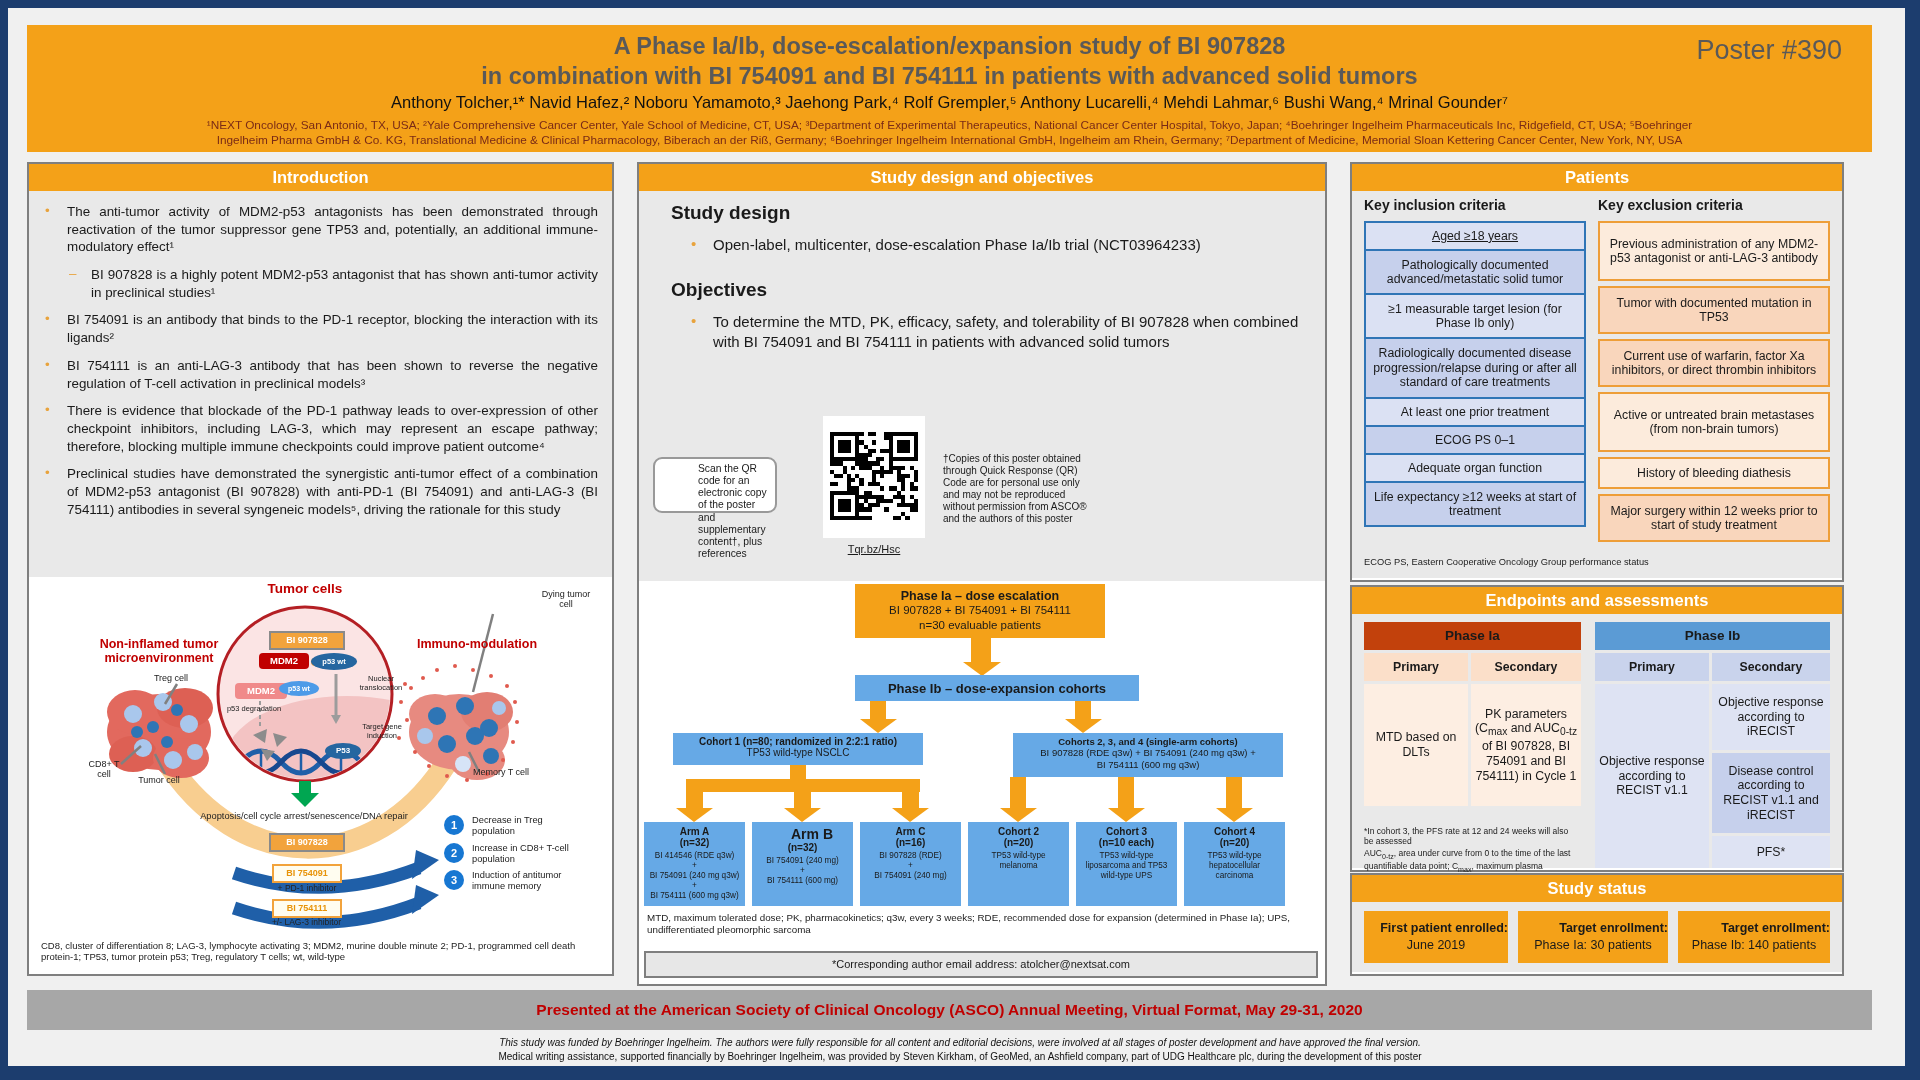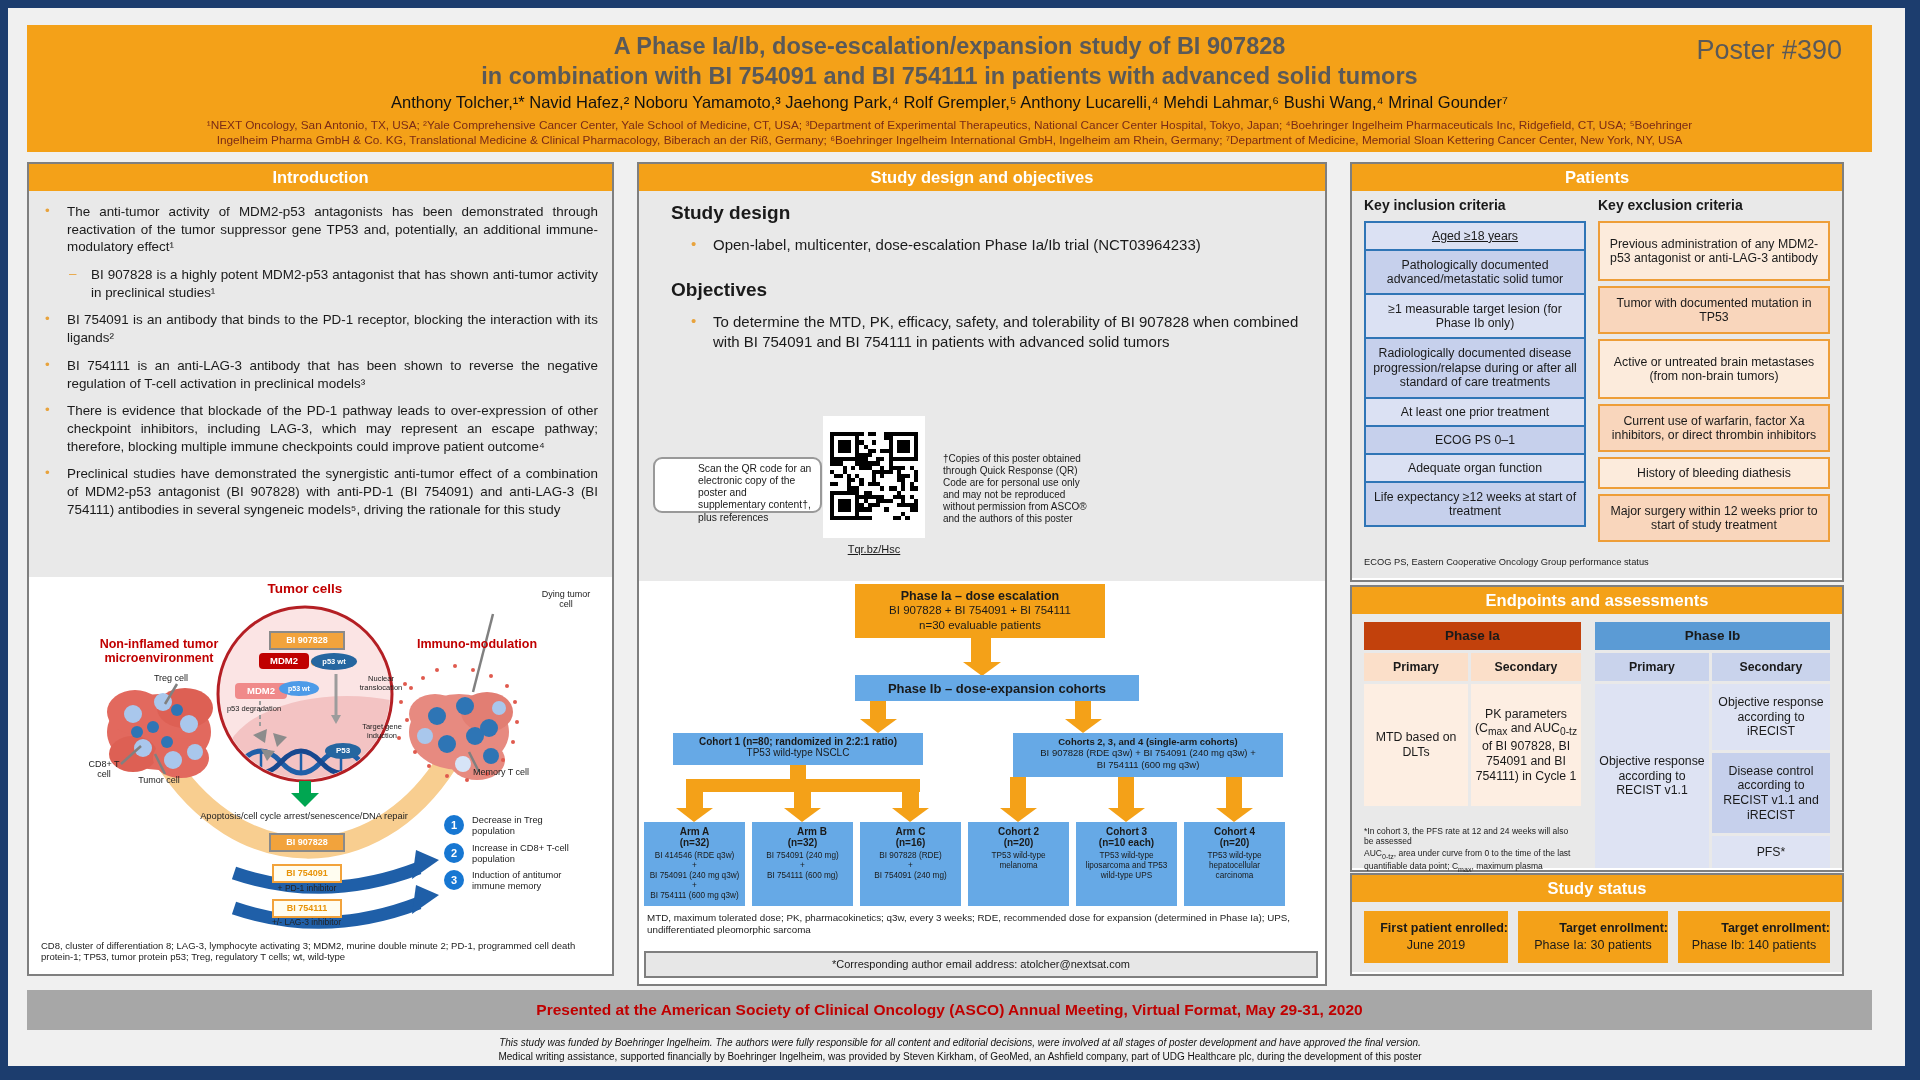--- a/index.html
+++ b/index.html
@@ -251,21 +251,21 @@
     <div class="abs h2" style="left:32px;top:11px;" data-name="design-heading">Study design</div>
     <div class="blt big abs" style="left:36px;top:44px;width:620px;" data-name="design-bullet">
         <span class="mk" data-name="bullet-icon">•</span>
         <div class="tx">Open-label, multicenter, dose-escalation Phase Ia/Ib trial (NCT03964233)</div>
       </div>
     <div class="abs h2" style="left:32px;top:88px;" data-name="objectives-heading">Objectives</div>
     <div class="blt big abs" style="left:36px;top:121px;width:630px;" data-name="objectives-bullet">
         <span class="mk" data-name="bullet-icon">•</span>
         <div class="tx">To determine the MTD, PK, efficacy, safety, and tolerability of BI 907828 when combined with BI 754091 and BI 754111 in patients with advanced solid tumors</div>
       </div>
-    <div class="qrcap" style="left:14px;top:266px;width:169px;height:56px;padding-left:43px;" data-name="qr-caption">Scan the QR code for an electronic copy of the poster and supplementary content†, plus references</div>
+    <div class="qrcap" style="left:14px;top:266px;width:124px;height:56px;padding-left:43px;" data-name="qr-caption">Scan the QR code for an electronic copy of the poster and supplementary content†, plus references</div>
     <div class="qrwrap" style="left:184px;top:225px;width:102px;height:122px;" data-name="qr-panel"></div>
     <div data-name="qr-code" style="left:191px;top:241px;width:88px;height:88px;">
         <i style="grid-row:1;grid-column:1"></i>
         <i style="grid-row:1;grid-column:2"></i>
         <i style="grid-row:1;grid-column:3"></i>
         <i style="grid-row:1;grid-column:4"></i>
         <i style="grid-row:1;grid-column:5"></i>
         <i style="grid-row:1;grid-column:6"></i>
         <i style="grid-row:1;grid-column:7"></i>
         <i style="grid-row:1;grid-column:8"></i>
@@ -537,21 +537,21 @@
   <div class="fbox bl" style="left:5px;top:658px;width:101px;height:84px;padding-top:4px;" data-name="arm-a-box">
     <div class="b1" style="font-size:10px;">Arm A</div>
     <div class="b1" style="font-size:10px;margin-bottom:3px;">(n=32)</div>
     <div class="pre" style="font-size:8.2px;line-height:1.22;">BI 414546 (RDE q3w)
 +
 BI 754091 (240 mg q3w)
 +
 BI 754111 (600 mg q3w)</div>
   </div>
   <div class="fbox bl" style="left:113px;top:658px;width:101px;height:84px;padding-top:4px;" data-name="arm-b-box">
-    <div class="b1" style="font-size:10px;padding-left:19px;">Arm B</div>
+    <div class="b1" style="font-size:14px;padding-left:19px;">Arm B</div>
     <div class="b1" style="font-size:10px;margin-bottom:3px;">(n=32)</div>
     <div class="pre" style="font-size:8.2px;line-height:1.22;">BI 754091 (240 mg)
 +
 BI 754111 (600 mg)</div>
   </div>
   <div class="fbox bl" style="left:221px;top:658px;width:101px;height:84px;padding-top:4px;" data-name="arm-c-box">
     <div class="b1" style="font-size:10px;">Arm C</div>
     <div class="b1" style="font-size:10px;margin-bottom:3px;">(n=16)</div>
     <div class="pre" style="font-size:8.2px;line-height:1.22;">BI 907828 (RDE)
 +
@@ -593,22 +593,22 @@
       <div class="crit a" style="height:46px;" data-name="inclusion-item">≥1 measurable target lesion (for Phase Ib only)</div>
       <div class="crit b" style="height:62px;" data-name="inclusion-item">Radiologically documented disease progression/relapse during or after all standard of care treatments</div>
       <div class="crit a" style="height:30px;" data-name="inclusion-item">At least one prior treatment</div>
       <div class="crit b" style="height:30px;" data-name="inclusion-item">ECOG PS 0–1</div>
       <div class="crit a" style="height:30px;" data-name="inclusion-item">Adequate organ function</div>
       <div class="crit b" style="height:46px;" data-name="inclusion-item">Life expectancy ≥12 weeks at start of treatment</div>
     </div>
     <div class="abs" style="left:246px;top:30px;width:232px;" data-name="exclusion-list">
       <div class="excl a" style="height:60px;" data-name="exclusion-item">Previous administration of any MDM2-p53 antagonist or anti-LAG-3 antibody</div>
       <div class="excl b" style="height:48px;" data-name="exclusion-item">Tumor with documented mutation in TP53</div>
+      <div class="excl b" style="height:48px;" data-name="exclusion-item">Current use of warfarin, factor Xa inhibitors, or direct thrombin inhibitors</div>
       <div class="excl a" style="height:60px;" data-name="exclusion-item">Active or untreated brain metastases (from non-brain tumors)</div>
-      <div class="excl b" style="height:48px;" data-name="exclusion-item">Current use of warfarin, factor Xa inhibitors, or direct thrombin inhibitors</div>
       <div class="excl a" style="height:32px;" data-name="exclusion-item">History of bleeding diathesis</div>
       <div class="excl b" style="height:48px;" data-name="exclusion-item">Major surgery within 12 weeks prior to start of study treatment</div>
     </div>
     <div class="abs fn" style="left:12px;top:366px;width:460px;font-size:9.3px;" data-name="patients-footnote">ECOG PS, Eastern Cooperative Oncology Group performance status</div>
   </div>
 </div>
 
 <div class="secbox" style="left:1350px;top:585px;width:490px;height:283px;" data-name="endpoints-section">
   <div class="secbar" data-name="endpoints-header">Endpoints and assessments</div>
   <div class="grayarea" style="top:27px;height:254px;" data-name="endpoints-body">

